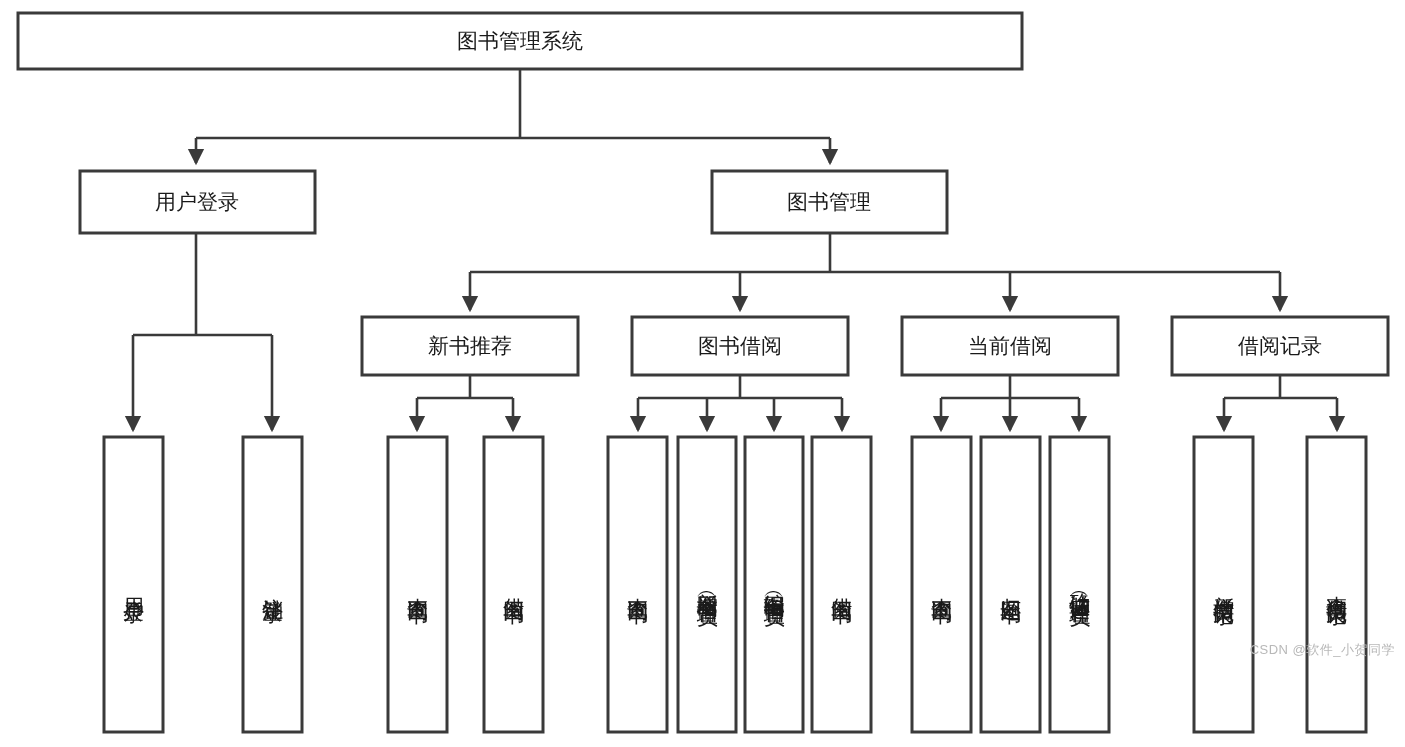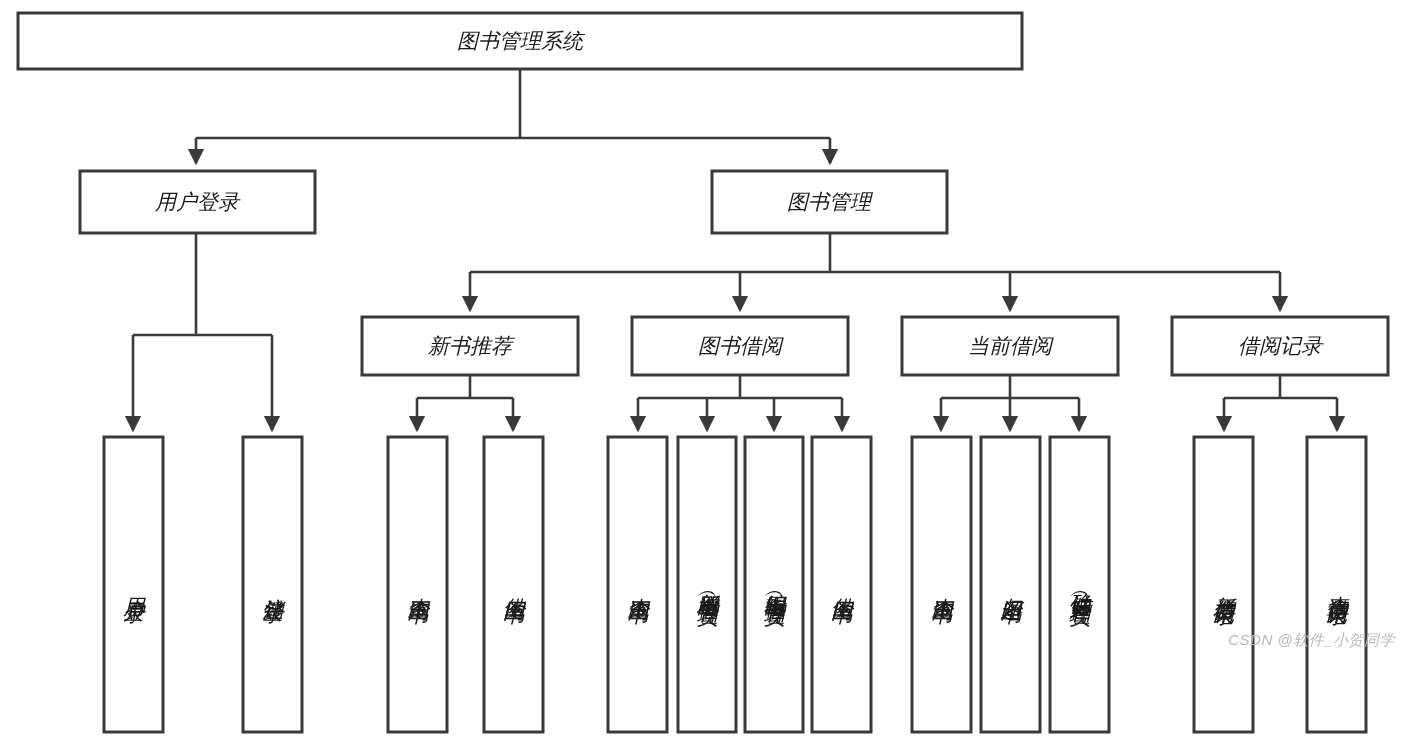--- a/index.html
+++ b/index.html
@@ -1,42 +1,42 @@
 <!DOCTYPE html>
 <html><head>
 <meta charset="utf-8">
 <style>
   html,body{margin:0;padding:0;background:#ffffff;}
   body{
     width:1405px;height:747px;overflow:hidden;
     font-family:"Liberation Sans","DejaVu Sans",sans-serif;
     color:#1a1a1a;
   }
-  #stage{position:relative;width:1405px;height:660px;background:#fff;font-style:italic;}
+  #stage{position:relative;width:1405px;height:660px;background:#fff;}
   svg#diagram{position:absolute;left:0;top:0;width:1405px;height:747px;}
   .node-rect{fill:#ffffff;stroke:#3a3a3a;stroke-width:3;}
   .edge{stroke:#3a3a3a;stroke-width:2.6;fill:none;}
   .node-label-h{
     font-size:21px;fill:#1a1a1a;text-anchor:middle;dominant-baseline:middle;
     font-family:"Liberation Sans","DejaVu Sans",sans-serif;
   }
   .vlabel{
     position:absolute;
     display:flex;align-items:center;justify-content:center;
     writing-mode:vertical-rl;
     text-orientation:upright;
     font-size:21px;line-height:1.08;letter-spacing:2px;
     color:#1a1a1a;
     font-family:"Liberation Sans","DejaVu Sans",sans-serif;
     white-space:normal;
     pointer-events:none;
   }
   .watermark{
-    position:absolute;right:10px;bottom:10px;
-    font-size:15px;color:#b8b8b8;
+    position:absolute;right:10px;bottom:1px;
+    font-size:13px;color:#b8b8b8;
     font-family:"Liberation Sans","DejaVu Sans",sans-serif;
     letter-spacing:.5px;
   }
 </style>
 </head>
 <body>
 
 <div id="stage">
 
   <svg id="diagram" viewBox="0 0 1405 747">

